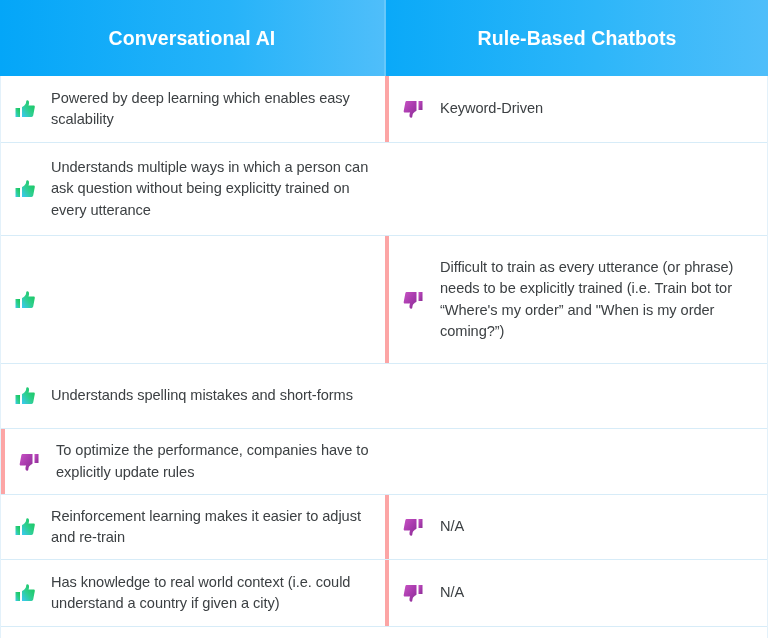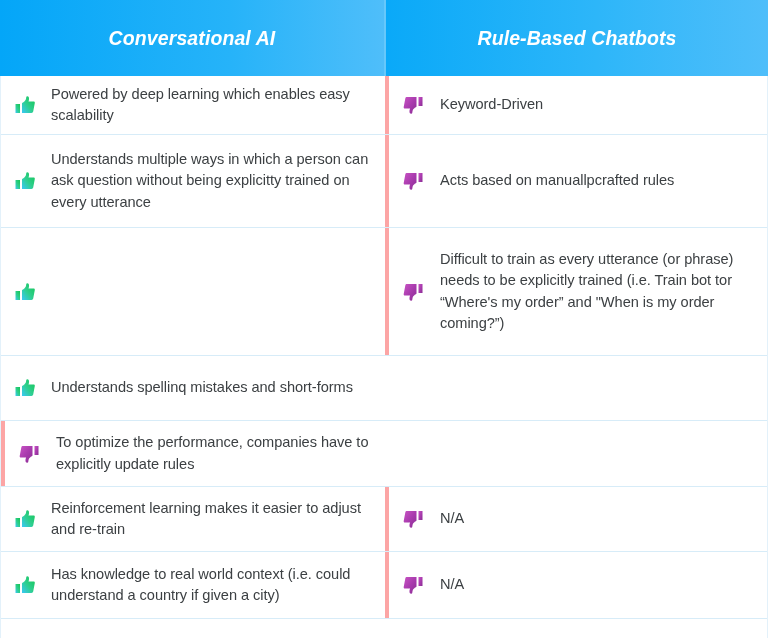--- a/index.html
+++ b/index.html
@@ -18,21 +18,20 @@
     display: flex;
     flex-direction: column;
     background: #ffffff;
   }
 
   
   .table-header {
     display: flex;
     height: 76px;
     flex: 0 0 76px;
-    font-style: italic;
   }
 
   .header-cell {
     flex: 1 1 50%;
     display: flex;
     align-items: center;
     justify-content: center;
     color: #ffffff;
     font-size: 19.5px;
     font-weight: bold;
@@ -59,21 +58,21 @@
     border-left: 1px solid #e3f1fa;
     border-right: 1px solid #e3f1fa;
   }
 
   .table-row {
     display: flex;
     border-bottom: 1px solid #d7ecf8;
     background: #ffffff;
   }
 
-  .table-row.r0 { height: 59px; }
+  .table-row.r0 { height: 67px; }
   .table-row.r1 { height: 93px; }
   .table-row.r2 { height: 128px; }
   .table-row.r3 { height: 65px; }
   .table-row.r4 { height: 66px; }
   .table-row.r5 { height: 65px; }
   .table-row.r6 { height: 67px; }
 
   .cell {
     flex: 0 0 384px;
     width: 384px;
@@ -166,29 +165,20 @@
     <div class="table-row r1">
       <div class="cell left-cell">
         <span class="cell-icon">
           <svg width="24" height="24" viewBox="0 0 24 24">
             <rect x="2.5" y="11" width="4.5" height="9" fill="url(#gUp0)"></rect>
             <path d="M9 20 L9 10.2 C9 10.2 12.2 8.6 12.9 6.3 C13.4 4.6 12.9 3.2 14.3 3.2 C15.6 3.2 16.2 4.3 16 6.2 C15.9 7.4 15.4 8.6 15.4 8.6 L20.6 8.6 C21.5 8.6 22 9.3 21.8 10.1 L20.2 18.6 C20 19.5 19.4 20 18.5 20 Z" fill="url(#gUp0)"></path>
           </svg>
         </span>
         <span class="cell-text">Understands multiple ways in which a person can ask question without being explicitty trained on every utterance</span>
       </div>
-      <div class="cell right-cell">
-        <span class="cell-icon">
-          <svg width="24" height="24" viewBox="0 0 24 24">
-            <rect x="17.5" y="4" width="4" height="9" fill="url(#gDn0)"></rect>
-            <path d="M15.5 4 L15.5 13.8 C15.5 13.8 12.3 15.4 11.6 17.7 C11.1 19.4 11.6 20.8 10.2 20.8 C8.9 20.8 8.3 19.7 8.5 17.8 C8.6 16.6 9.1 15.4 9.1 15.4 L3.9 15.4 C3 15.4 2.5 14.7 2.7 13.9 L4.3 5.4 C4.5 4.5 5.1 4 6 4 Z" fill="url(#gDn0)"></path>
-          </svg>
-        </span>
-        <span class="cell-text">Acts based on manuallpcrafted rules</span>
-      </div>
     </div>
 
     <div class="table-row r2">
       <div class="cell left-cell">
         <span class="cell-icon">
           <svg width="24" height="24" viewBox="0 0 24 24">
             <rect x="2.5" y="11" width="4.5" height="9" fill="url(#gUp0)"></rect>
             <path d="M9 20 L9 10.2 C9 10.2 12.2 8.6 12.9 6.3 C13.4 4.6 12.9 3.2 14.3 3.2 C15.6 3.2 16.2 4.3 16 6.2 C15.9 7.4 15.4 8.6 15.4 8.6 L20.6 8.6 C21.5 8.6 22 9.3 21.8 10.1 L20.2 18.6 C20 19.5 19.4 20 18.5 20 Z" fill="url(#gUp0)"></path>
           </svg>
         </span>

